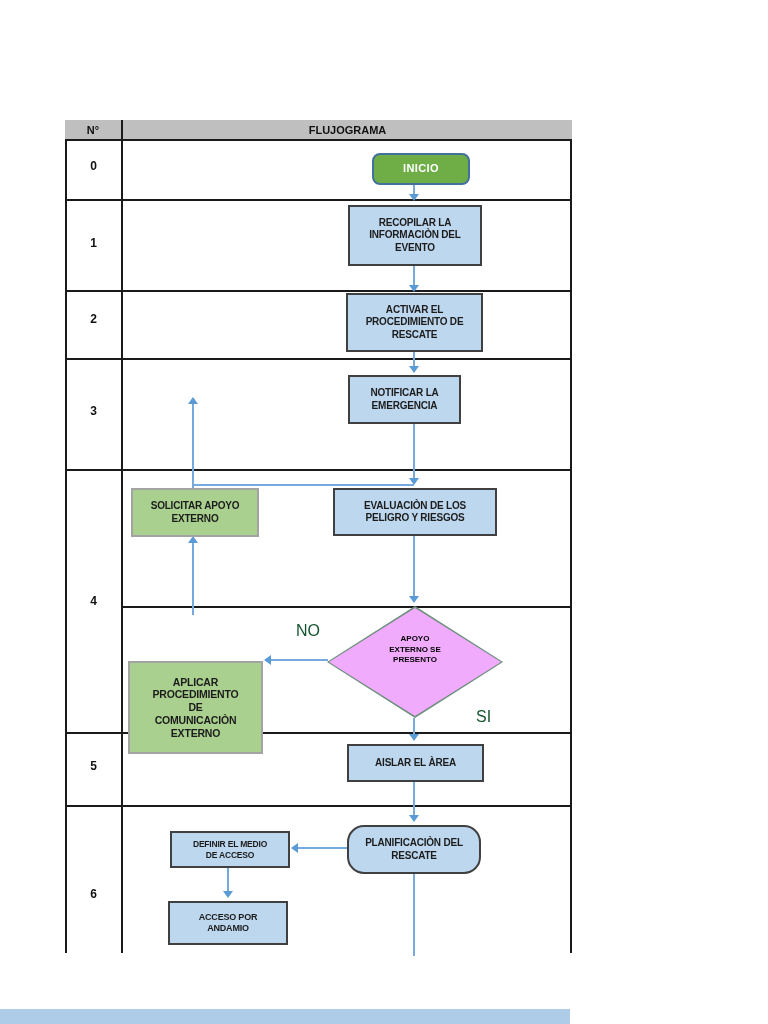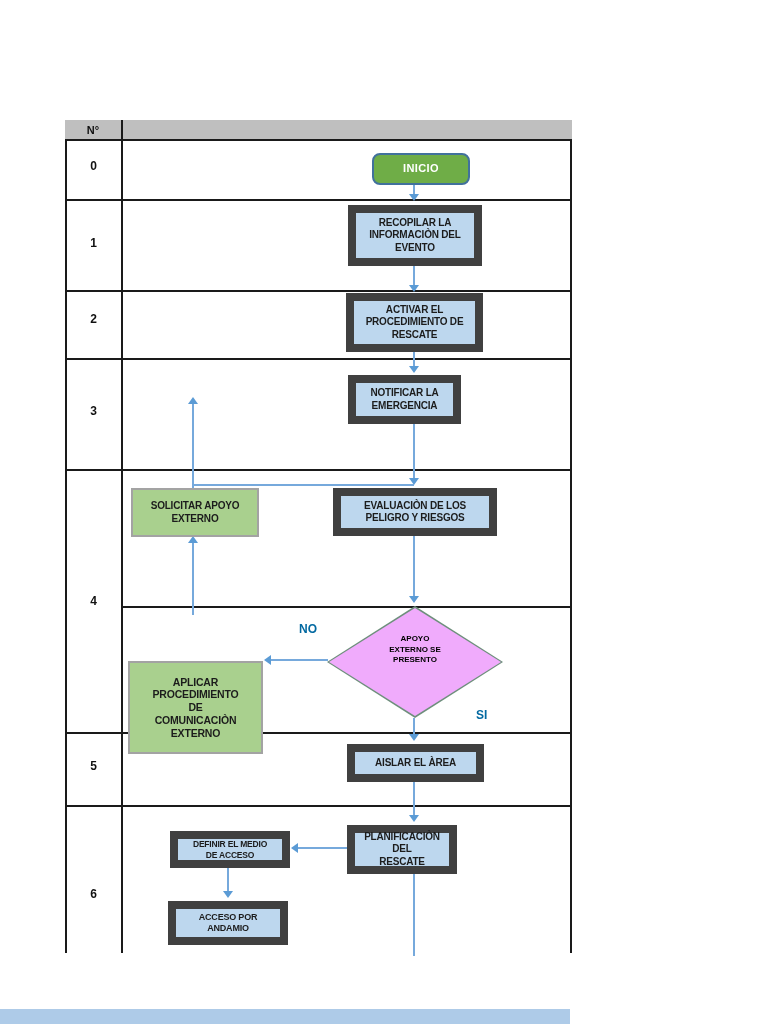--- a/index.html
+++ b/index.html
@@ -53,57 +53,58 @@
   .ah-left{border-top:5px solid transparent;border-bottom:5px solid transparent;border-right:7px solid #5B9BD5;}
   .a1{left:409px;top:194px;} .a2{left:409px;top:285px;} .a3{left:409px;top:366px;}
   .a4{left:409px;top:478px;} .a5{left:409px;top:596px;} .a6{left:409px;top:734px;}
   .a7{left:409px;top:815px;} .a9{left:264px;top:655px;} .a10{left:291px;top:843px;}
   .a11{left:223px;top:891px;} .a12{left:188px;top:536px;} .a13{left:188px;top:397px;}
 
   
   .node{box-sizing:border-box;display:flex;align-items:center;justify-content:center;
     text-align:center;font-weight:bold;color:#1c1c1c;z-index:4;
     white-space:pre-line;letter-spacing:-0.2px;line-height:1.22;}
-  .proc{background:#BDD7EE;border:8px solid #404040;font-size:10px;}
+  .proc{background:#BDD7EE;border:2px solid #404040;font-size:10px;}
   .alt{background:#A9D08E;border:2px solid #A3A3A3;font-size:10px;}
   .n-inicio{left:372px;top:153px;width:98px;height:32px;border-radius:8px;
     background:#6FAD47;border:2px solid #41719C;color:#ffffff;font-size:11px;letter-spacing:0.4px;}
   .n-recopilar{left:348px;top:205px;width:134px;height:61px;}
   .n-activar{left:346px;top:293px;width:137px;height:59px;}
   .n-notificar{left:348px;top:375px;width:113px;height:49px;}
   .n-evaluacion{left:333px;top:488px;width:164px;height:48px;}
   .n-solicitar{left:131px;top:488px;width:128px;height:49px;}
   .n-aplicar{left:128px;top:615px;width:135px;height:93px;font-size:10.5px;margin-top:46px;}
   .n-aislar{left:347px;top:744px;width:137px;height:38px;}
-  .n-planificacion{left:347px;top:825px;width:110px;height:49px;}
+  .n-planificacion{left:347px;top:825px;width:134px;height:49px;border-radius:17px;}
   .n-definir{left:170px;top:831px;width:120px;height:37px;font-size:8.5px;}
   .n-acceso{left:168px;top:901px;width:120px;height:44px;font-size:9px;}
 
   
   .diamond-outer{left:327px;top:606px;width:176px;height:112px;z-index:4;
     clip-path:polygon(50% 0,100% 50%,50% 100%,0 50%);background:#6E8F7C;}
   .diamond-inner{left:329px;top:608px;width:172px;height:108px;z-index:5;
     clip-path:polygon(50% 0,100% 50%,50% 100%,0 50%);background:#f0abfc;
     display:flex;align-items:center;justify-content:center;}
   .diamond-label{font-weight:bold;font-size:8px;color:#000;text-align:center;
     white-space:pre-line;line-height:1.3;padding-bottom:24px;}
 
-  .branch{font-weight:bold;font-size:12px;color:#0369a1;z-index:5;}
+  .branch{font-weight:normal;font-size:16px;color:#14532d;z-index:5;}
   .lbl-no{left:290px;top:622px;width:36px;text-align:center;}
   .lbl-si{left:476px;top:692px;width:30px;text-align:left;margin-top:16px;}
 
   
   .next-strip{left:0;top:1009px;width:570px;height:15px;background:#AECBE8;z-index:1;}
 </style>
 </head>
 <body>
 
 <div class="abs tbl-outline"></div>
 <div class="abs tbl-header">
   <div class="th th-num">N°</div>
+  <div class="th th-flow">FLUJOGRAMA</div>
 </div>
 <div class="abs col-div"></div>
 <div class="abs rline rl1"></div>
 <div class="abs rline rl2"></div>
 <div class="abs rline rl3"></div>
 <div class="abs rline rl4"></div>
 <div class="abs rline rl5"></div>
 <div class="abs rline rl6"></div>
 <div class="abs rline-part"></div>
 

